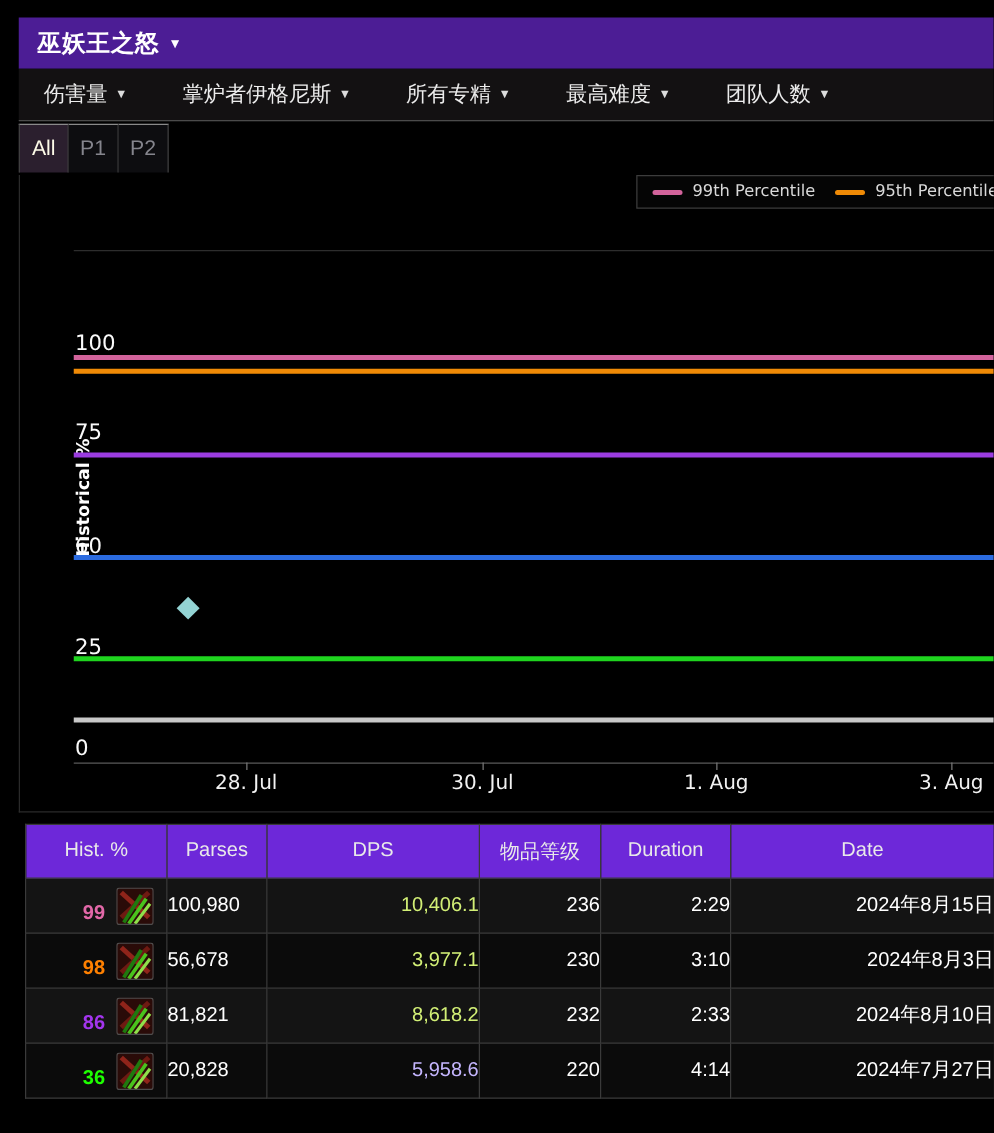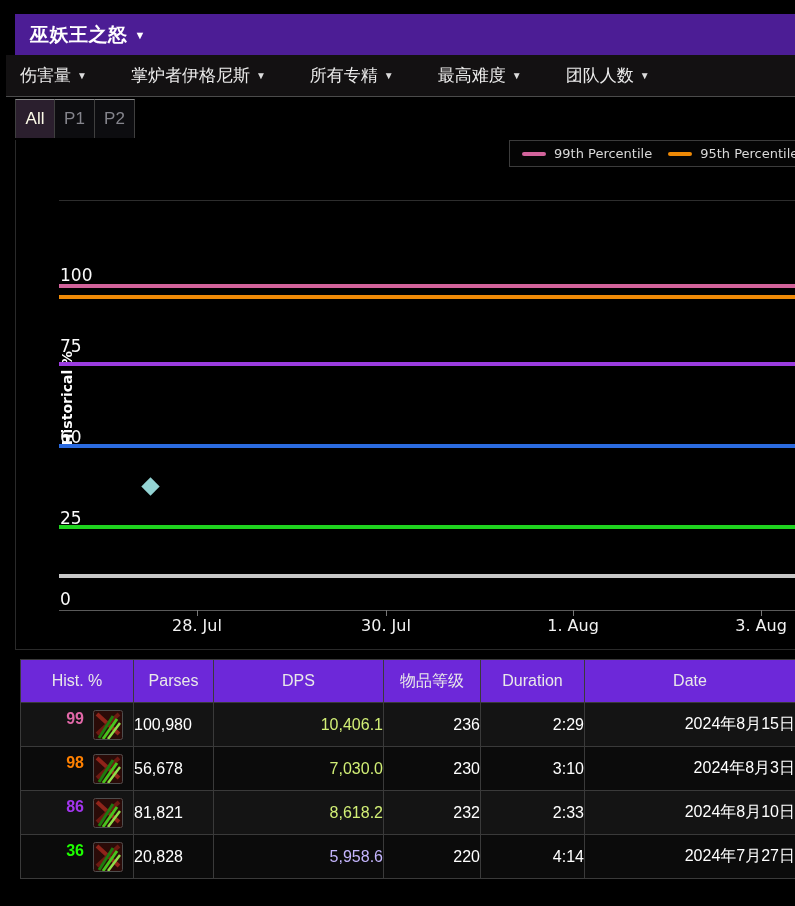--- a/index.html
+++ b/index.html
@@ -5,23 +5,23 @@
   * { margin:0; padding:0; box-sizing:border-box; }
   html,body { width:795px; height:906px; background:#000; overflow:hidden;
               font-family:"Liberation Sans", sans-serif; }
 
   
   .titlebar { margin:14px 0 0 15px; height:41px; background:#4c1d95;
               display:flex; align-items:center; padding-left:15px; }
   .titlebar .title { color:#fff; font-size:19px; font-weight:bold; letter-spacing:.5px; }
   .caret { color:#fff; font-size:11px; margin-left:7px; }
 
-  .navbar { margin-left:6px; height:42px; background:#131112;
+  .navbar { margin-left:15px; height:42px; background:#131112;
             border-bottom:1px solid #4b4b4b;
-            display:flex; align-items:center; padding-left:14px; }
+            display:flex; align-items:center; padding-left:20px; }
   .nav-item { color:#ececec; font-size:17px; margin-right:44px; cursor:pointer;
               display:flex; align-items:center; }
   .nav-item .caret { color:#dcdcdc; font-size:10px; margin-left:6px; }
 
   .tabstrip { margin-left:15px; height:43px; display:flex; align-items:flex-start; padding-top:2px; }
   .tab { min-width:40px; height:39px; background:#0d0d10; color:#85858d; font-size:17px;
          display:flex; align-items:center; justify-content:center;
          border-top:1px solid #8a8a8a; border-left:1px solid #3f3f3f; border-right:1px solid #3f3f3f;
          margin-right:0; cursor:pointer; }
   .tab + .tab { border-left:none; }
@@ -52,21 +52,21 @@
   .point-diamond { position:absolute; width:13px; height:13px; transform:rotate(45deg); cursor:pointer; }
 
   
   table.ranks { margin:9px 0 0 20px; width:775px; border-collapse:collapse;
                 font-size:16px; color:#fff; table-layout:fixed; }
   table.ranks th, table.ranks td { border:1px solid #3a3a3a; height:44px; padding:0; }
   table.ranks th { background:#6d28d9; color:#e9e9e9; font-weight:normal; font-size:16px; height:43px; }
   table.ranks tr.r-odd  td { background:#141414; }
   table.ranks tr.r-even td { background:#0b0b0b; }
   td.c-hist { }
-  .hist-wrap { display:flex; align-items:flex-start; justify-content:flex-end; gap:9px; padding-right:10px; }
+  .hist-wrap { display:flex; align-items:flex-end; justify-content:flex-end; gap:9px; padding-right:10px; }
   .hist-num { font-weight:bold; font-size:16px; }
   .spec-icon { width:30px; height:30px; display:block; }
   td.c-parses { text-align:left;  padding-left:9px;  }
   td.c-dps    { text-align:right; padding-right:12px; }
   td.c-ilvl   { text-align:right; padding-right:13px; }
   td.c-dur    { text-align:right; padding-right:10px; }
   td.c-date   { text-align:right; padding-right:18px; }
 </style>
 </head>
 <body>
@@ -191,21 +191,21 @@
               <path d="M4 4 L26 24" stroke="#8f241a" stroke-width="4"></path>
               <path d="M26 4 L4 24" stroke="#6e1a12" stroke-width="4"></path>
               <path d="M6 28 L20 6" stroke="#1f7a0e" stroke-width="3"></path>
               <path d="M10 29 L24 9" stroke="#49c31d" stroke-width="3"></path>
               <path d="M15 29 L27 13" stroke="#8fe04a" stroke-width="2.5"></path>
               <rect x="0.5" y="0.5" width="29" height="29" rx="2" fill="none" stroke="#4d4d4d" stroke-width="1"></rect>
             </svg>
           </div>
         </td>
         <td class="c-parses">56,678</td>
-        <td class="c-dps" style="color: rgb(210, 239, 118);">7,030.0</td>
+        <td class="c-dps" style="color: rgb(210, 239, 118);">3,977.1</td>
         <td class="c-ilvl">230</td>
         <td class="c-dur">3:10</td>
         <td class="c-date">2024年8月3日</td>
       </tr>
       <tr class="r-odd">
         <td class="c-hist">
           <div class="hist-wrap">
             <span class="hist-num" style="color: rgb(163, 53, 238);">86</span>
             <svg class="spec-icon" viewBox="0 0 30 30">
               <rect width="30" height="30" rx="2" fill="#2a0b08"></rect>

